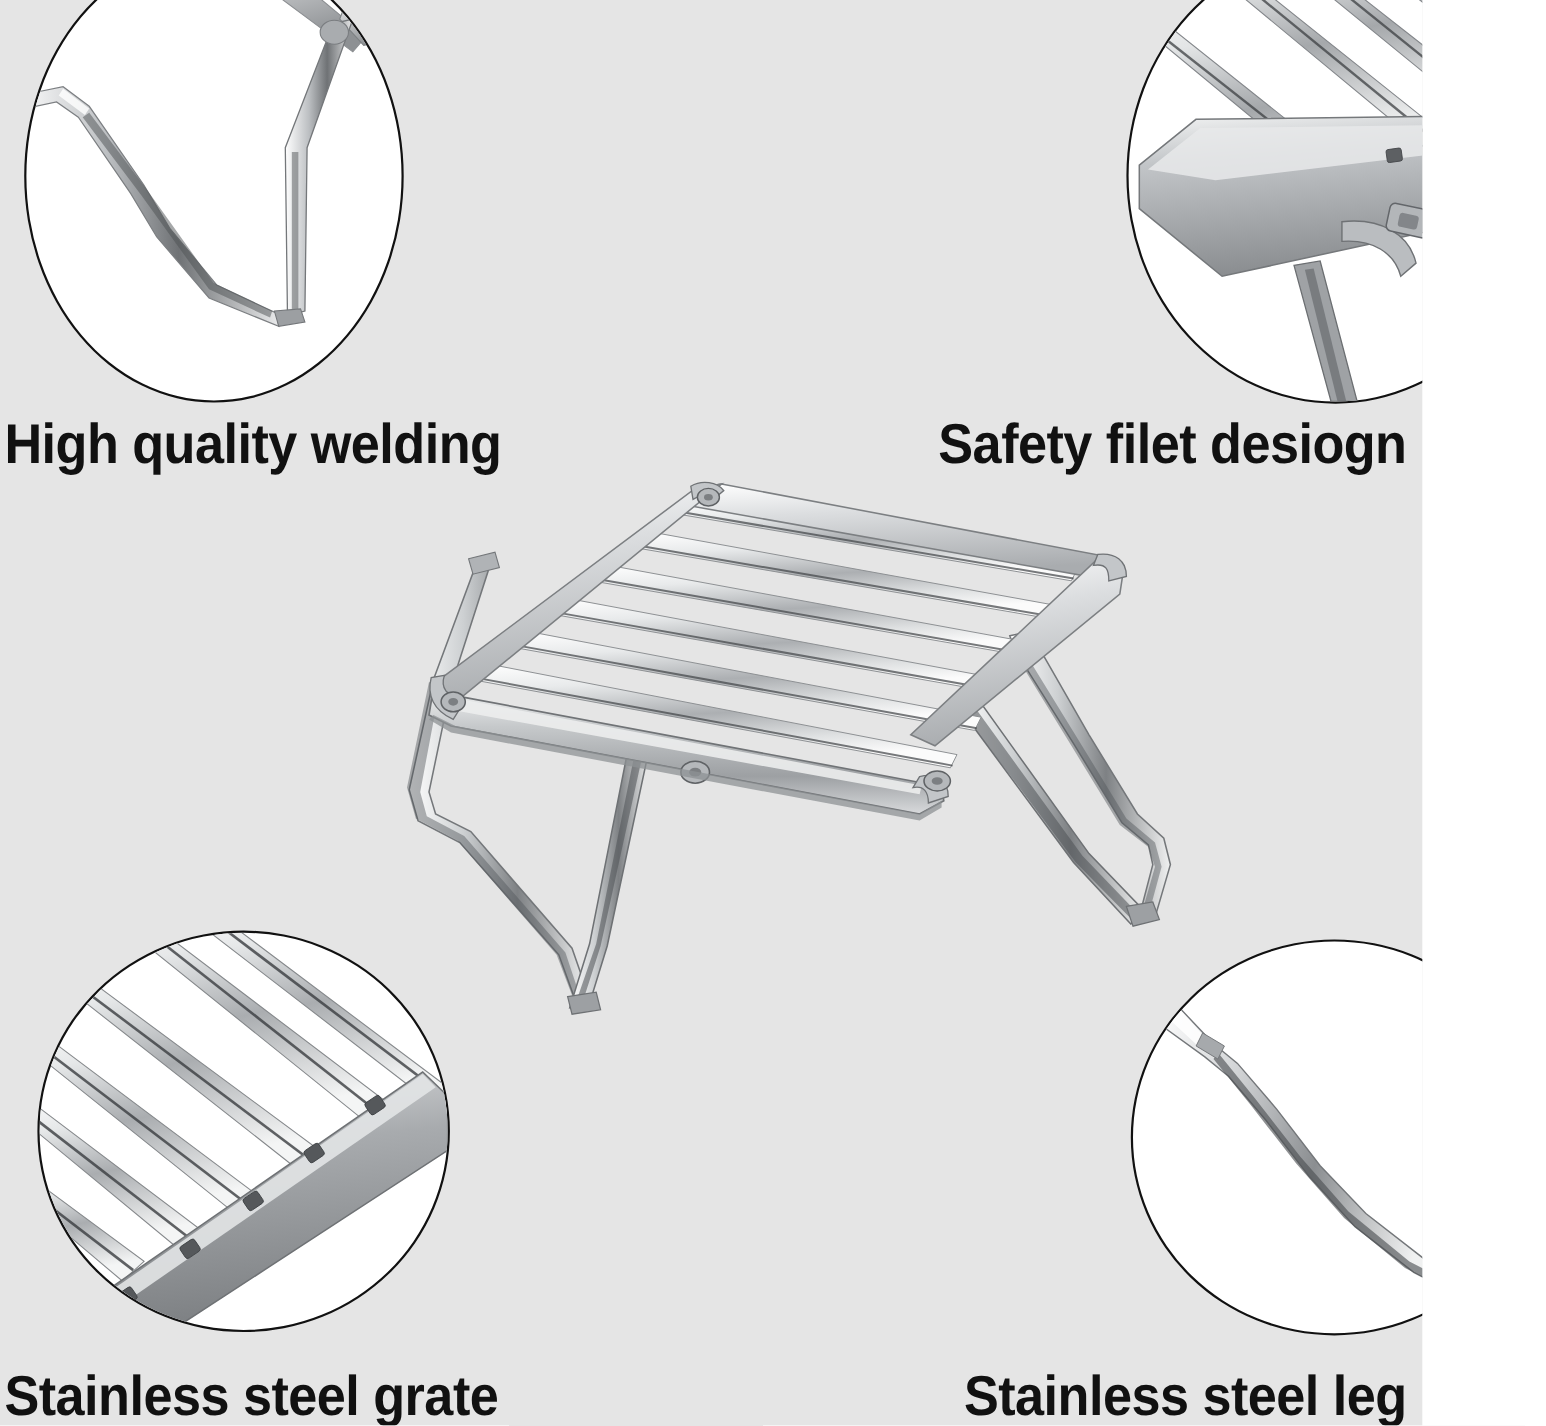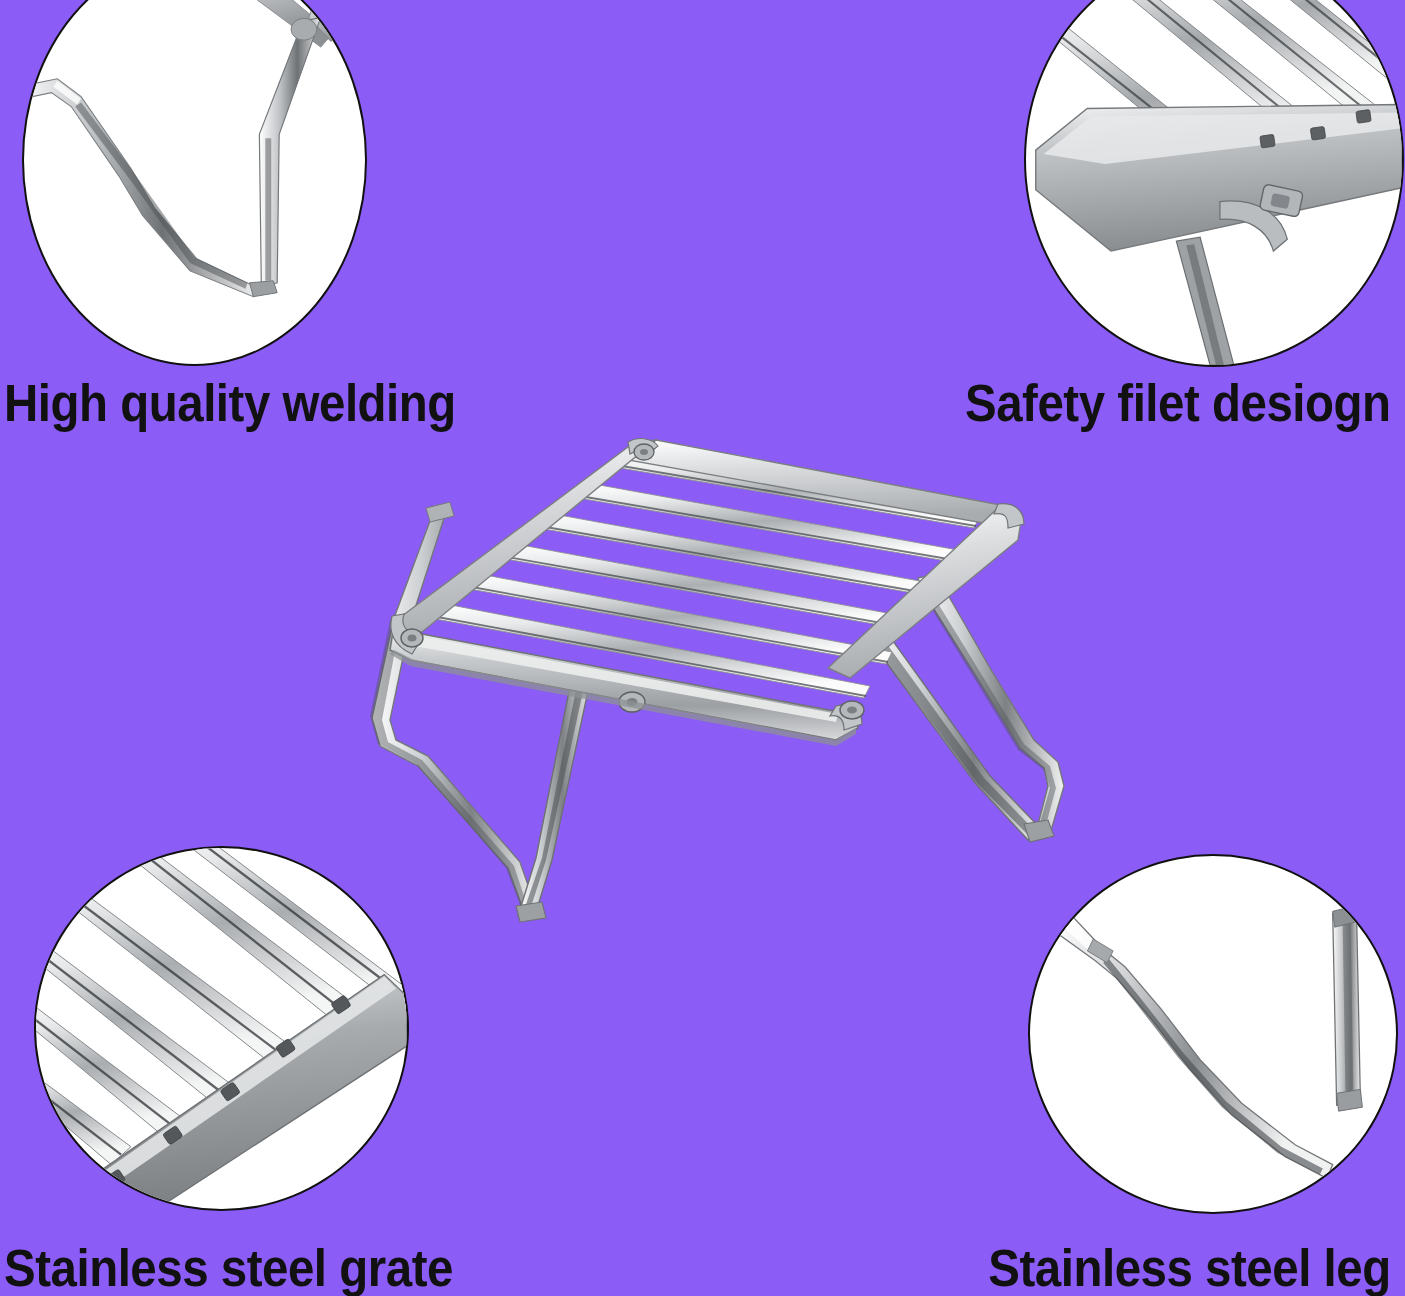--- a/index.html
+++ b/index.html
@@ -6,23 +6,23 @@
   html, body {
     margin: 0;
     padding: 0;
     background: #ffffff;
   }
   body {
     font-family: "Liberation Sans", sans-serif;
   }
   #canvas {
     position: relative;
-    width: 1405px;
+    width: 1293px;
     height: 1296px;
-    background: #8b5cf6;
+    background: #e5e5e5;
     overflow: hidden;
   }
 
   
   .callout {
     position: absolute;
   }
   .callout-circle {
     position: absolute;
     inset: 0;

